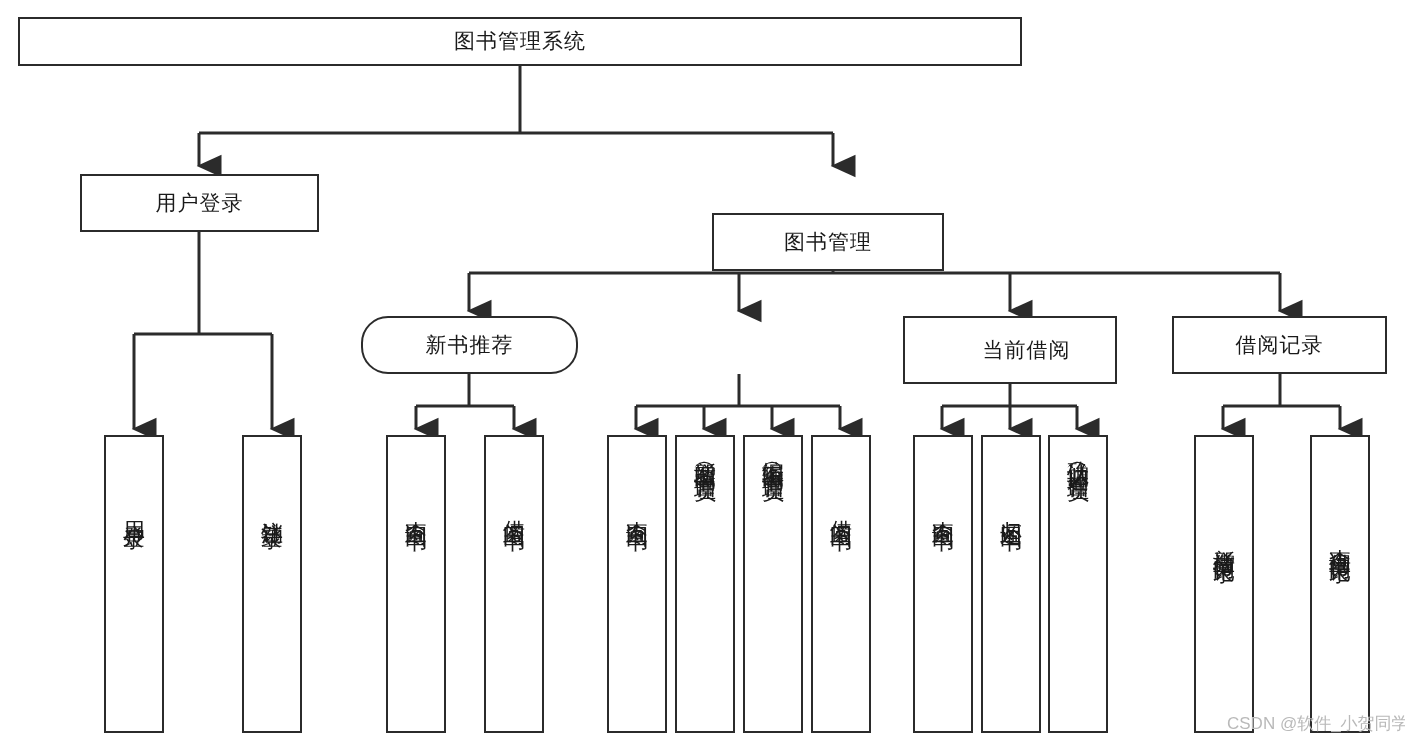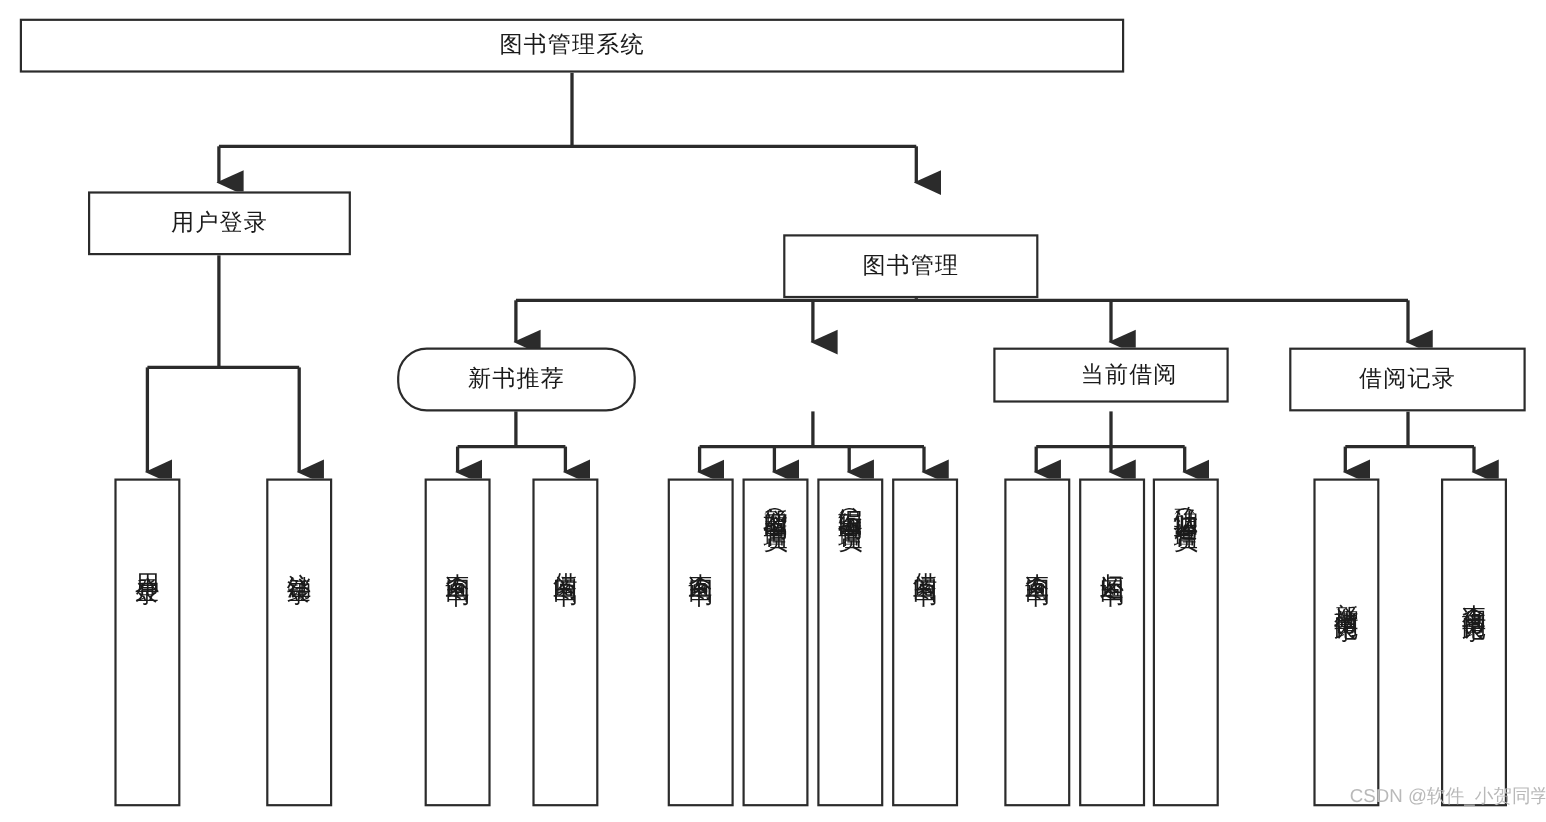--- a/index.html
+++ b/index.html
@@ -139,21 +139,21 @@
   <div class="node horiz" style="left:80px; top:174px; width:239px; height:58px;">
     <span class="label">用户登录</span>
   </div>
   <div class="node horiz" style="left:712px; top:174px; width:232px; height:58px;margin-top:39px;">
     <span class="label">图书管理</span>
   </div>
 
   <div class="node horiz" style="left:361px; top:316px; width:217px; height:58px;border-radius:27px;">
     <span class="label">新书推荐</span>
   </div>
-  <div class="node horiz" style="left:903px; top:316px; width:214px; height:50px;padding-left:33px;">
+  <div class="node horiz" style="left:903px; top:316px; width:214px; height:68px;padding-left:33px;">
     <span class="label">当前借阅</span>
   </div>
   <div class="node horiz" style="left:1172px; top:316px; width:215px; height:58px;">
     <span class="label">借阅记录</span>
   </div>
 
   <div class="node vert mid" style="left:104px; top:435px; width:60px; height:298px;">
     <span class="label">用户登录</span>
   </div>
   <div class="node vert mid" style="left:242px; top:435px; width:60px; height:298px;">

